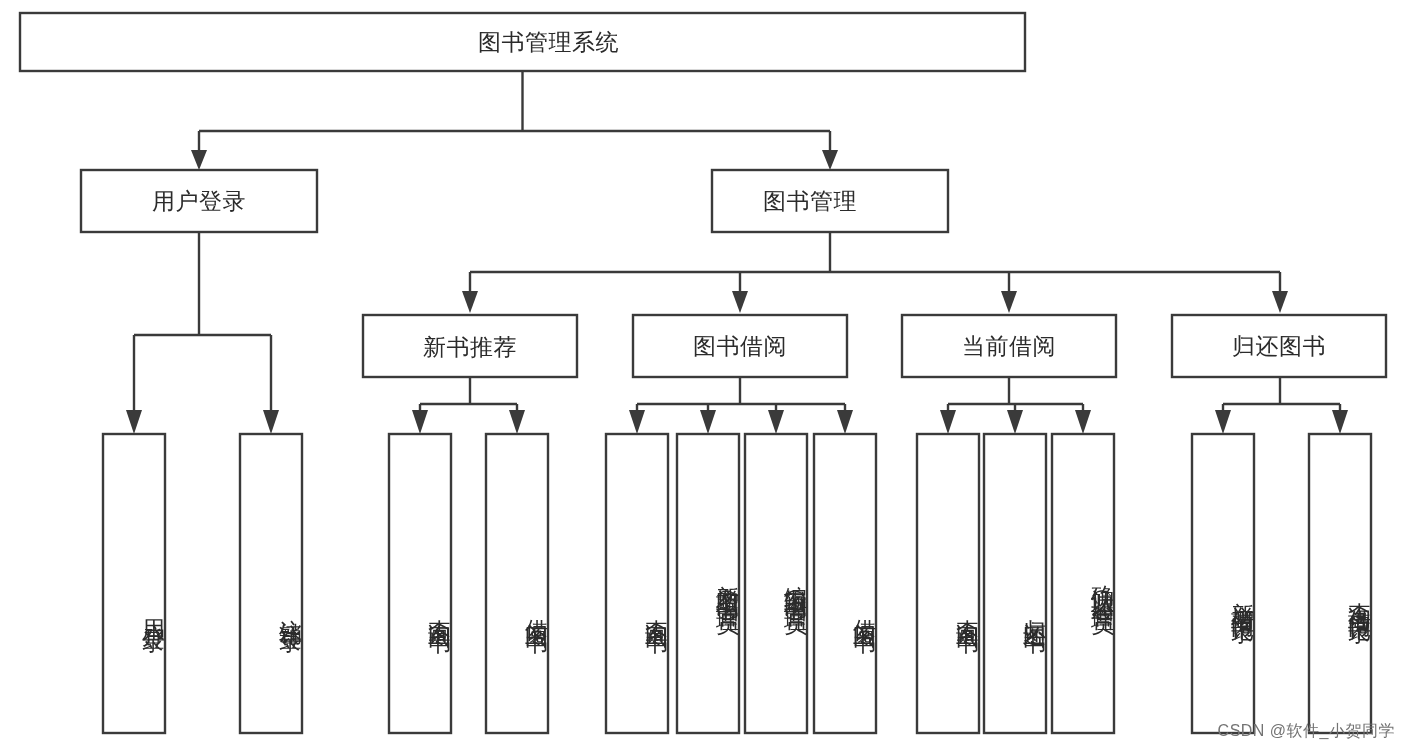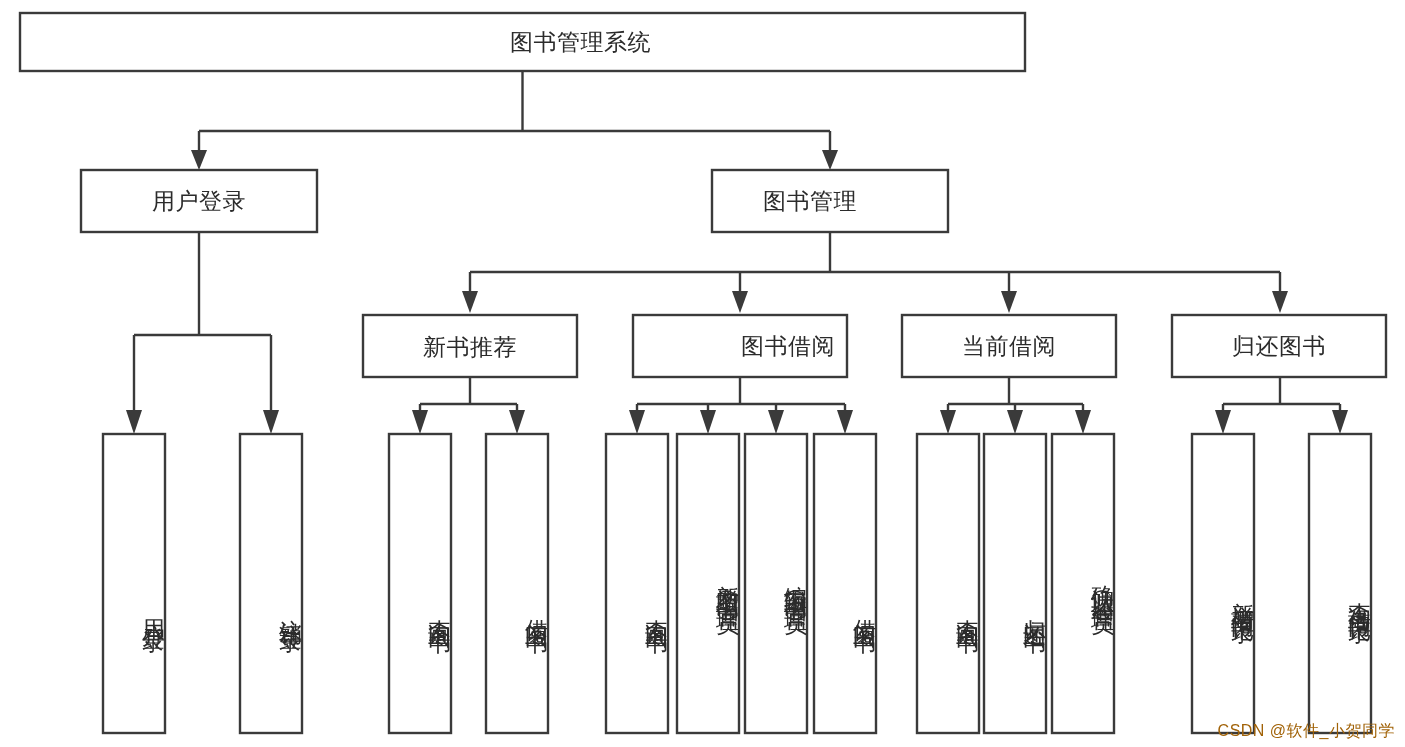--- a/index.html
+++ b/index.html
@@ -68,21 +68,21 @@
     line-height: 1;
   }
   .label-root {
     font-size: 23px;
   }
   .watermark {
     position: absolute;
     right: 10px;
     bottom: 5px;
     font-size: 16px;
-    color: #a16207;
+    color: #737373;
     letter-spacing: 0.5px;
     white-space: nowrap;
   }
 </style>
 </head>
 <body>
 
 <div id="diagram-root">
 
   <svg class="canvas" viewBox="0 0 1405 747" xmlns="http://www.w3.org/2000/svg">
@@ -186,27 +186,27 @@
     <rect class="node-box" x="814" y="434" width="62" height="299"></rect>
 
     <rect class="node-box" x="917" y="434" width="62" height="299"></rect>
     <rect class="node-box" x="984" y="434" width="62" height="299"></rect>
     <rect class="node-box" x="1052" y="434" width="62" height="299"></rect>
 
     <rect class="node-box" x="1192" y="434" width="62" height="299"></rect>
     <rect class="node-box" x="1309" y="434" width="62" height="299"></rect>
   </svg>
 
-  <div class="label label-h label-root" style="left:36px; top:13px; width:1089px; height:58px;">图书管理系统</div>
+  <div class="label label-h label-root" style="left:4px; top:13px; width:1089px; height:58px;">图书管理系统</div>
 
   <div class="label label-h" style="left:81px; top:170px; width:236px; height:62px;">用户登录</div>
   <div class="label label-h" style="left:712px; top:170px; width:196px; height:62px;">图书管理</div>
 
   <div class="label label-h" style="left:363px; top:315px; width:214px; height:64px;">新书推荐</div>
-  <div class="label label-h" style="left:633px; top:315px; width:214px; height:62px;padding-left:48px;">图书借阅</div>
+  <div class="label label-h" style="left:633px; top:315px; width:214px; height:62px;">图书借阅</div>
   <div class="label label-h" style="left:902px; top:315px; width:214px; height:62px;text-align:center;">当前借阅</div>
   <div class="label label-h" style="left:1172px; top:315px; width:214px; height:62px;">归还图书</div>
 
   <div class="label label-v" style="left:103px; top:494px; width:62px; height:230px;">用户登录</div>
   <div class="label label-v" style="left:240px; top:494px; width:62px; height:230px;">注销登录</div>
 
   <div class="label label-v" style="left:389px; top:494px; width:62px; height:230px;">查询图书</div>
   <div class="label label-v" style="left:486px; top:494px; width:62px; height:230px;">借阅图书</div>
 
   <div class="label label-v" style="left:606px; top:494px; width:62px; height:230px;">查询图书</div>

